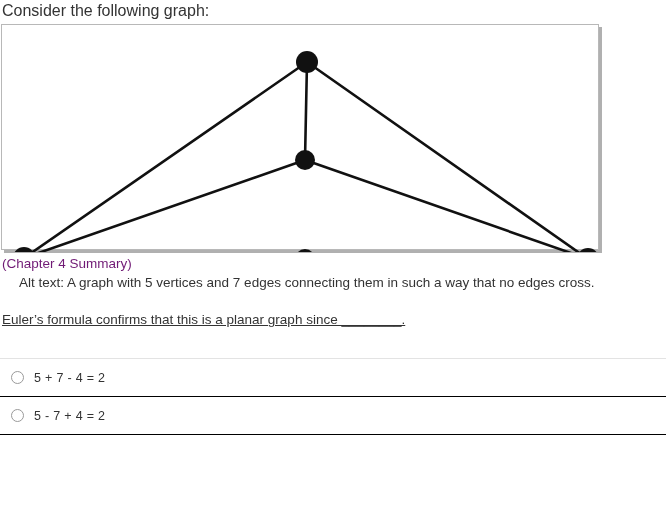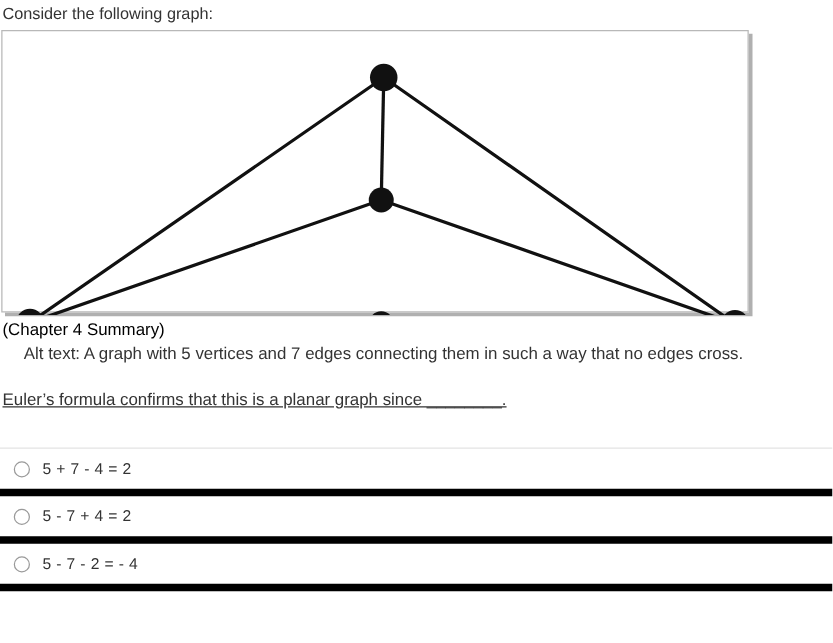--- a/index.html
+++ b/index.html
@@ -10,21 +10,21 @@
   body {
     width: 666px;
     height: 514px;
     font-family: "Liberation Sans", sans-serif;
     color: #2b2b2b;
     position: relative;
     overflow: hidden;
     -webkit-font-smoothing: antialiased;
   }
   .prompt-line {
-    font-size: 13px;
+    font-size: 16px;
     line-height: 16px;
     padding: 3px 0 0 2px;
     color: #333333;
   }
   
   .figure-wrap {
     position: relative;
     margin: 5px 0 0 1px;
     width: 602px;
     height: 230px;
@@ -44,21 +44,21 @@
     display: block;
     position: absolute;
     left: -1px;
     top: -1px;
   }
   
   .caption {
     font-size: 13.5px;
     line-height: 19px;
     padding-left: 2px;
-    color: #000000;
+    color: #701a75;
   }
   .alt-text {
     font-size: 13.5px;
     line-height: 19px;
     padding-left: 19px;
     color: #333333;
     white-space: nowrap;
   }
   .question {
     font-size: 13.5px;
@@ -70,21 +70,21 @@
   }
   
   .options {
     margin-top: 29px;
     border-top: 1px solid #e3e3e3;
   }
   .option-row {
     display: flex;
     align-items: center;
     height: 38px;
-    border-bottom: 6px solid #000000;
+    border-bottom: 1px solid #000000;
     padding-left: 11px;
     box-sizing: border-box;
   }
   .radio {
     width: 11px;
     height: 11px;
     border: 1px solid #9a9a9a;
     border-radius: 50%;
     background: #ffffff;
     flex: 0 0 auto;
@@ -131,17 +131,13 @@
 
 <div class="options">
   <div class="option-row">
     <span class="radio"></span>
     <span class="option-label">5 + 7 - 4 = 2</span>
   </div>
   <div class="option-row">
     <span class="radio"></span>
     <span class="option-label">5 - 7 + 4 = 2</span>
   </div>
-  <div class="option-row">
-    <span class="radio"></span>
-    <span class="option-label">5 - 7 - 2 = - 4</span>
-  </div>
 </div>
 
 </body></html>

